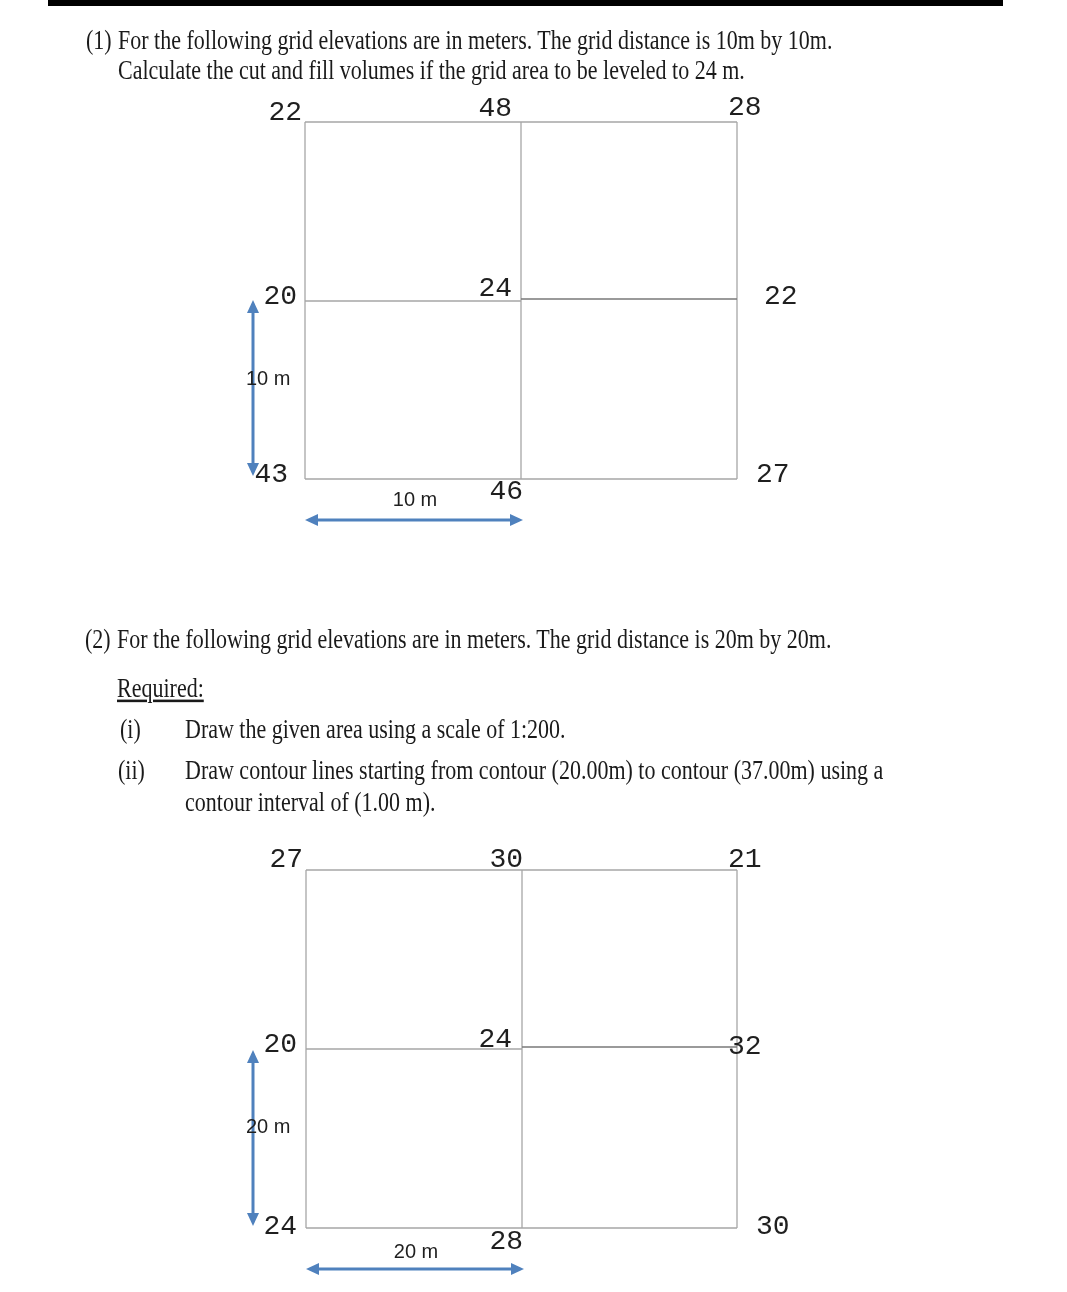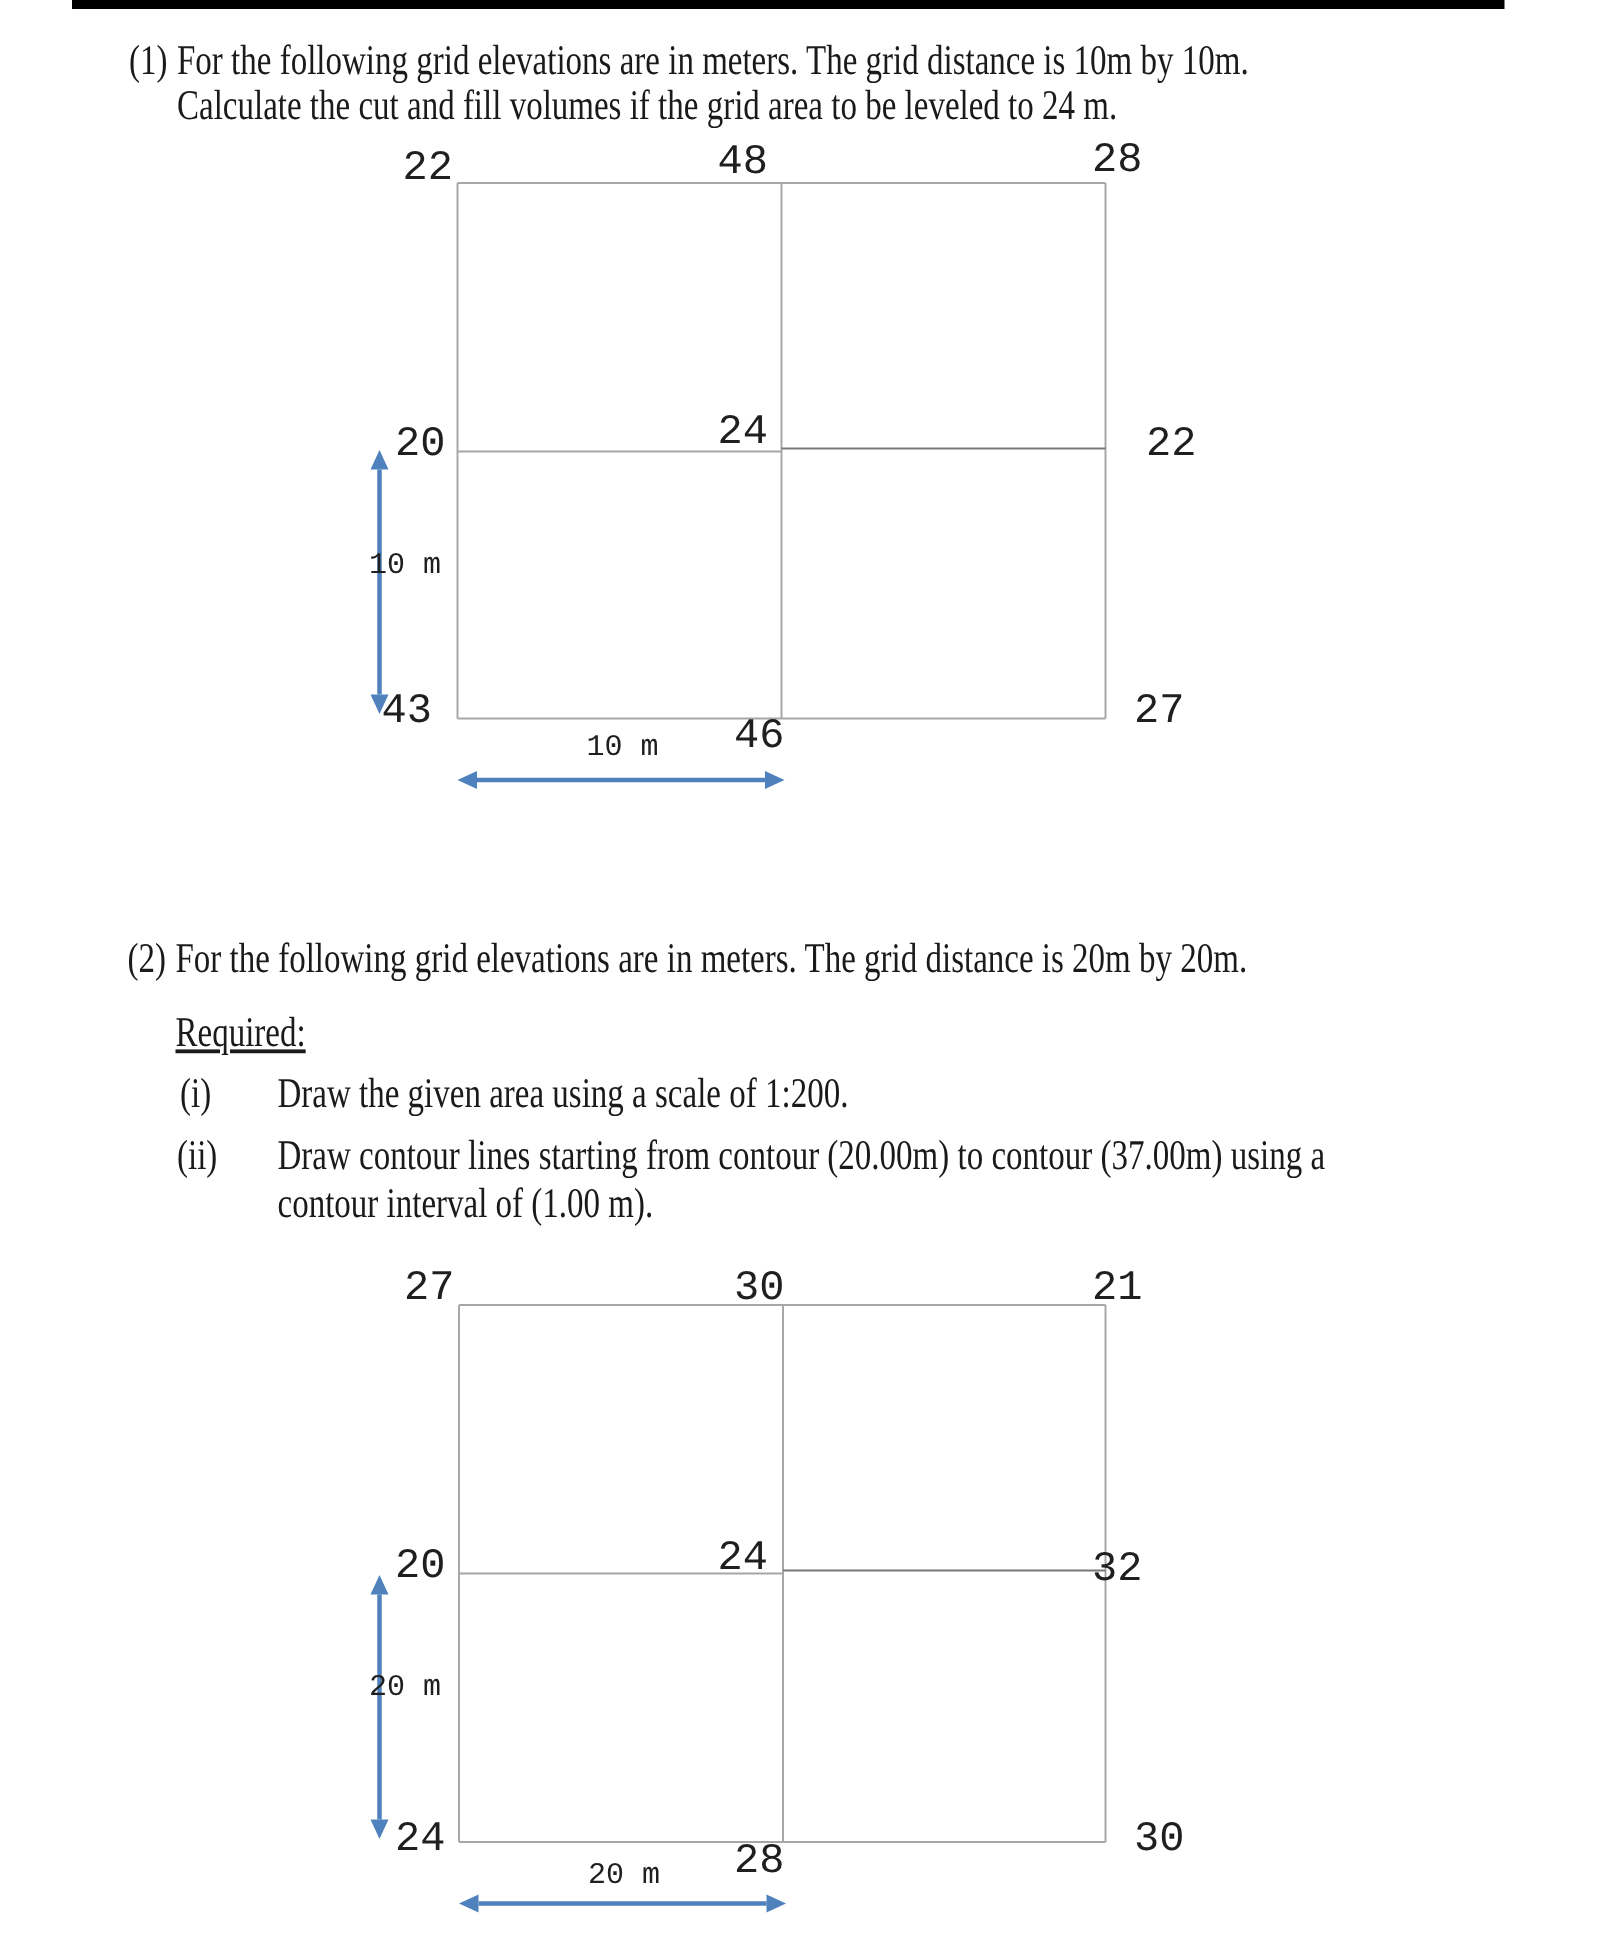--- a/index.html
+++ b/index.html
@@ -6,21 +6,21 @@
   .page{position:relative;width:1067px;height:1292px;background:#ffffff;overflow:hidden;
         font-family:"Liberation Serif",serif;color:#1a1a1a;}
   .top-bar{position:absolute;left:48px;top:0;width:955px;height:6px;background:#000000;}
   .fig-lines{position:absolute;left:0;top:0;width:1067px;height:1292px;pointer-events:none;}
   .serif-line{position:absolute;font-size:22px;line-height:1;white-space:nowrap;
               transform:scale(1,1.28);transform-origin:0 0;}
   .underline{text-decoration:underline;}
   .num-label{position:absolute;font-family:Liberation Mono, monospace;font-size:28px;
              line-height:1;white-space:nowrap;color:#1f1f1f;}
   .ra{text-align:right;width:44px;}
-  .dim-label{position:absolute;font-family:Liberation Mono, monospace;font-size:20px;
+  .dim-label{position:absolute;font-family:Liberation Sans, sans-serif;font-size:20px;
              line-height:1;white-space:nowrap;color:#1f1f1f;}
   .ctr{text-align:center;width:62px;}
 </style>
 </head>
 <body>
 
 <div class="page">
 
   <div class="top-bar"></div>
 

